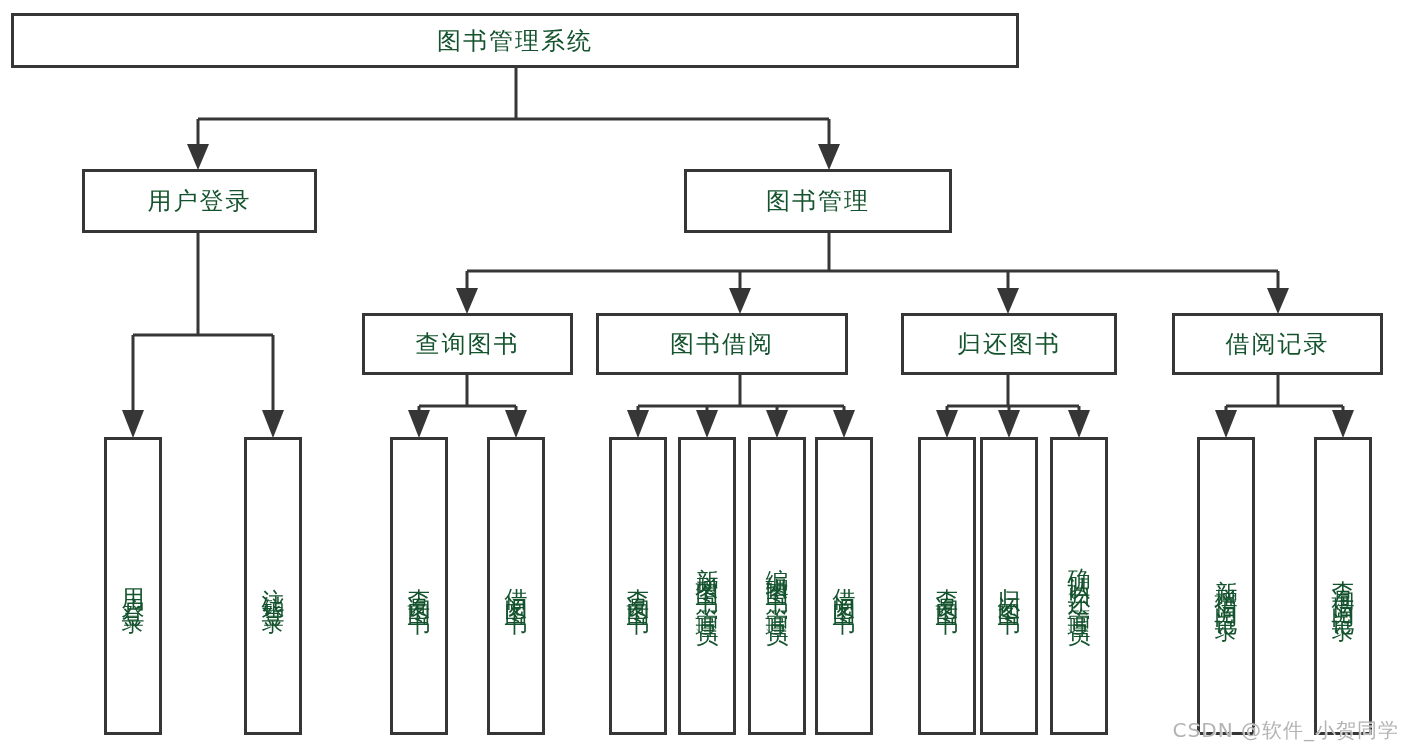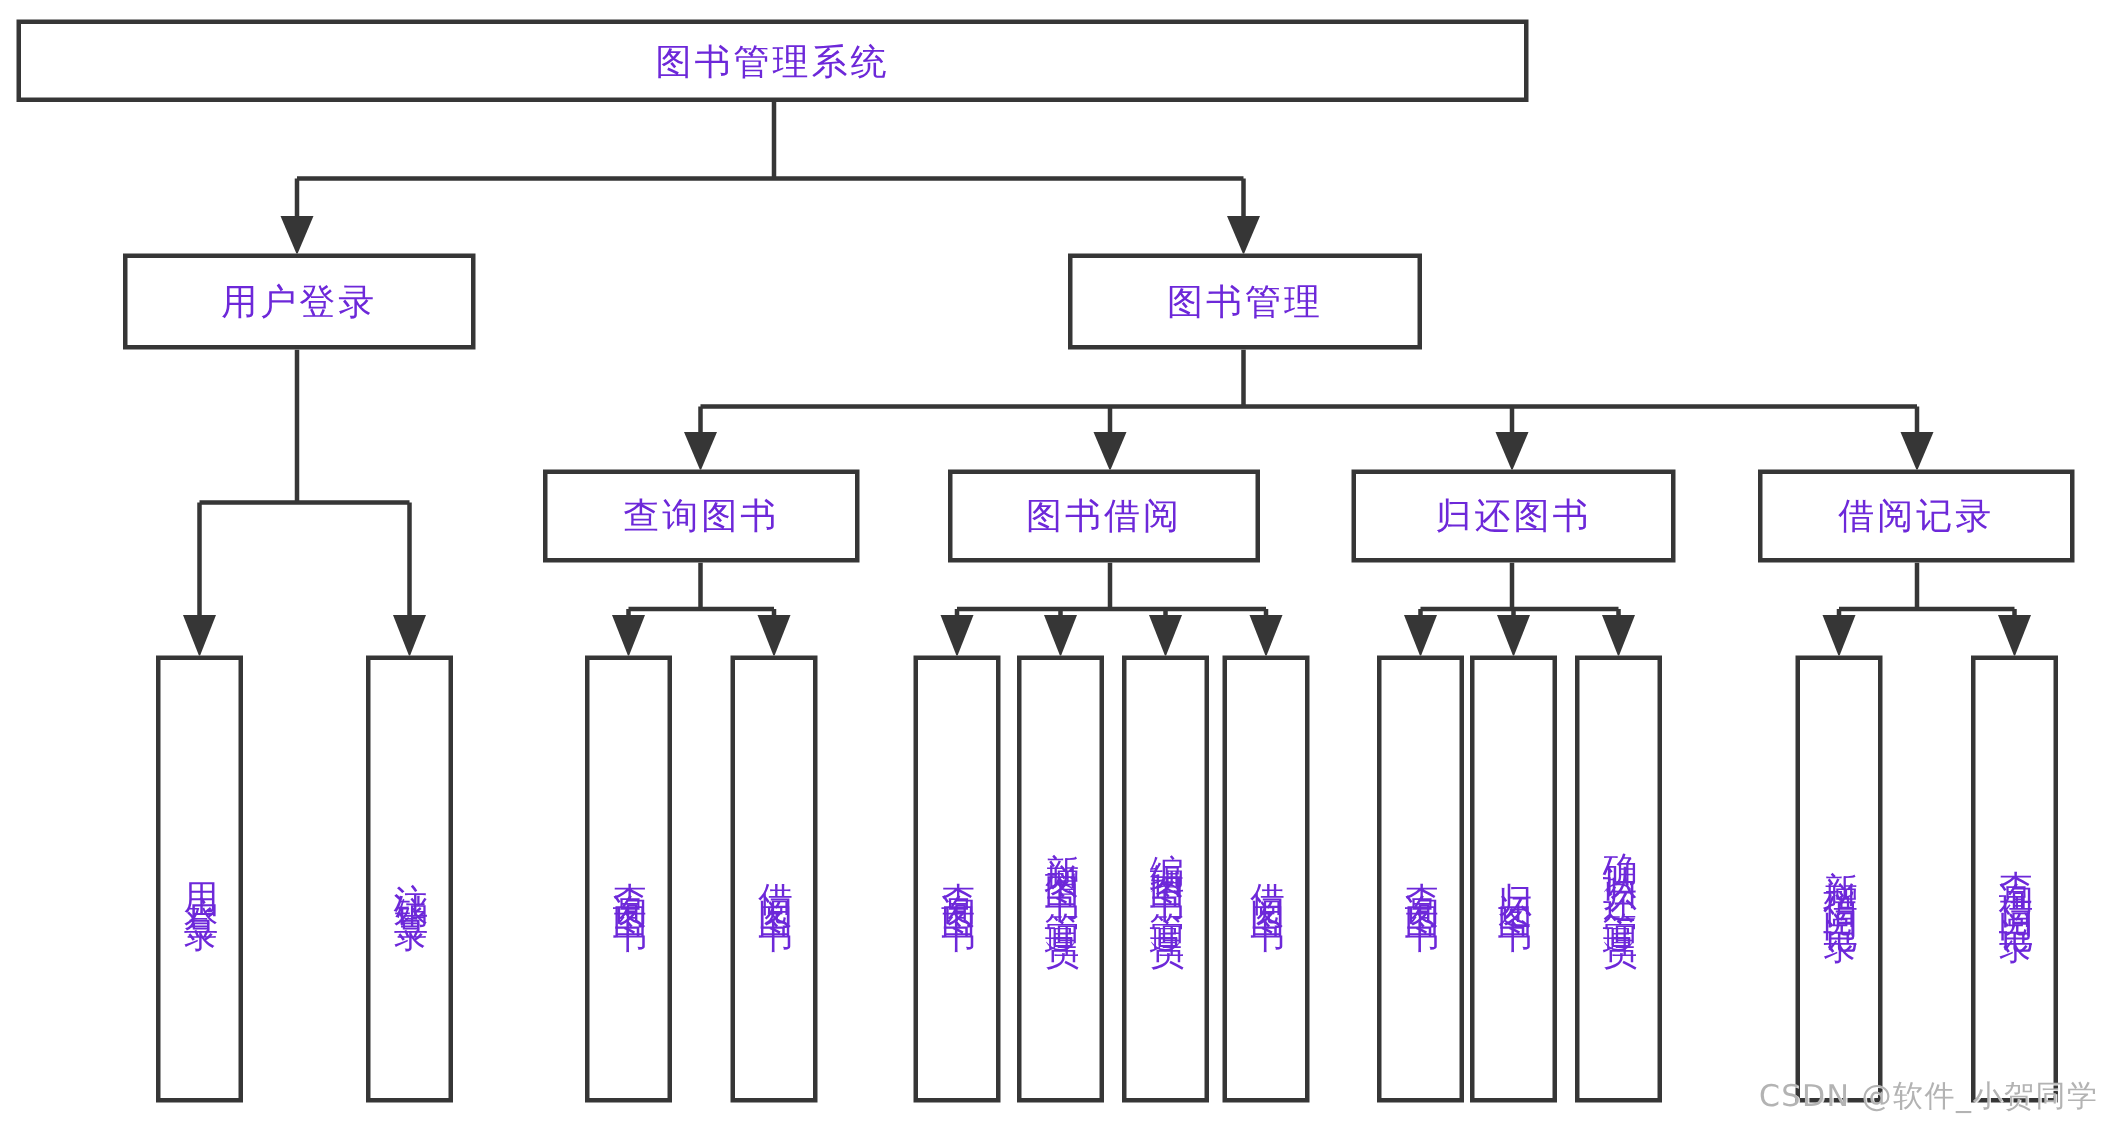--- a/index.html
+++ b/index.html
@@ -3,21 +3,21 @@
 <meta charset="utf-8">
 <style>
   html,body{margin:0;padding:0;background:#fff;}
   .canvas{
     position:relative;width:1405px;height:747px;background:#ffffff;overflow:hidden;
     font-family:"DejaVu Sans","Liberation Sans",sans-serif;
   }
   svg.connectors{position:absolute;left:0;top:0;z-index:1;}
   .node{
     position:absolute;box-sizing:border-box;background:#ffffff;
-    border:3px solid #363636;color:#6d28d9;
+    border:3px solid #363636;color:#14532d;
     display:flex;align-items:center;justify-content:center;
     z-index:2;
   }
   .node.h{font-size:24px;letter-spacing:2px;white-space:nowrap;}
   .node.v{
     writing-mode:vertical-rl;text-orientation:mixed;
     font-size:23px;letter-spacing:8px;line-height:1;
   }
   .watermark{
     position:absolute;right:6px;bottom:3px;z-index:3;
@@ -87,24 +87,24 @@
       <polygon points="998,410 1020,410 1009,438"></polygon>
       <polygon points="1068,410 1090,410 1079,438"></polygon>
       <polygon points="1215,410 1237,410 1226,438"></polygon>
       <polygon points="1332,410 1354,410 1343,438"></polygon>
     </g>
   </svg>
 
   <div class="node h" style="left:11px;top:13px;width:1008px;height:55px">图书管理系统</div>
 
   <div class="node h" style="left:82px;top:169px;width:235px;height:64px">用户登录</div>
-  <div class="node h" style="left:712px;top:169px;width:236px;height:64px">图书管理</div>
+  <div class="node h" style="left:684px;top:169px;width:268px;height:64px">图书管理</div>
 
   <div class="node h" style="left:362px;top:313px;width:211px;height:62px">查询图书</div>
-  <div class="node h" style="left:632px;top:313px;width:208px;height:62px">图书借阅</div>
+  <div class="node h" style="left:596px;top:313px;width:252px;height:62px">图书借阅</div>
   <div class="node h" style="left:901px;top:313px;width:216px;height:62px">归还图书</div>
   <div class="node h" style="left:1172px;top:313px;width:211px;height:62px">借阅记录</div>
 
   <div class="node v" style="left:104px;top:437px;width:58px;height:298px">用户登录</div>
   <div class="node v" style="left:244px;top:437px;width:58px;height:298px">注销登录</div>
 
   <div class="node v" style="left:390px;top:437px;width:58px;height:298px">查询图书</div>
   <div class="node v" style="left:487px;top:437px;width:58px;height:298px">借阅图书</div>
 
   <div class="node v" style="left:609px;top:437px;width:58px;height:298px">查询图书</div>

